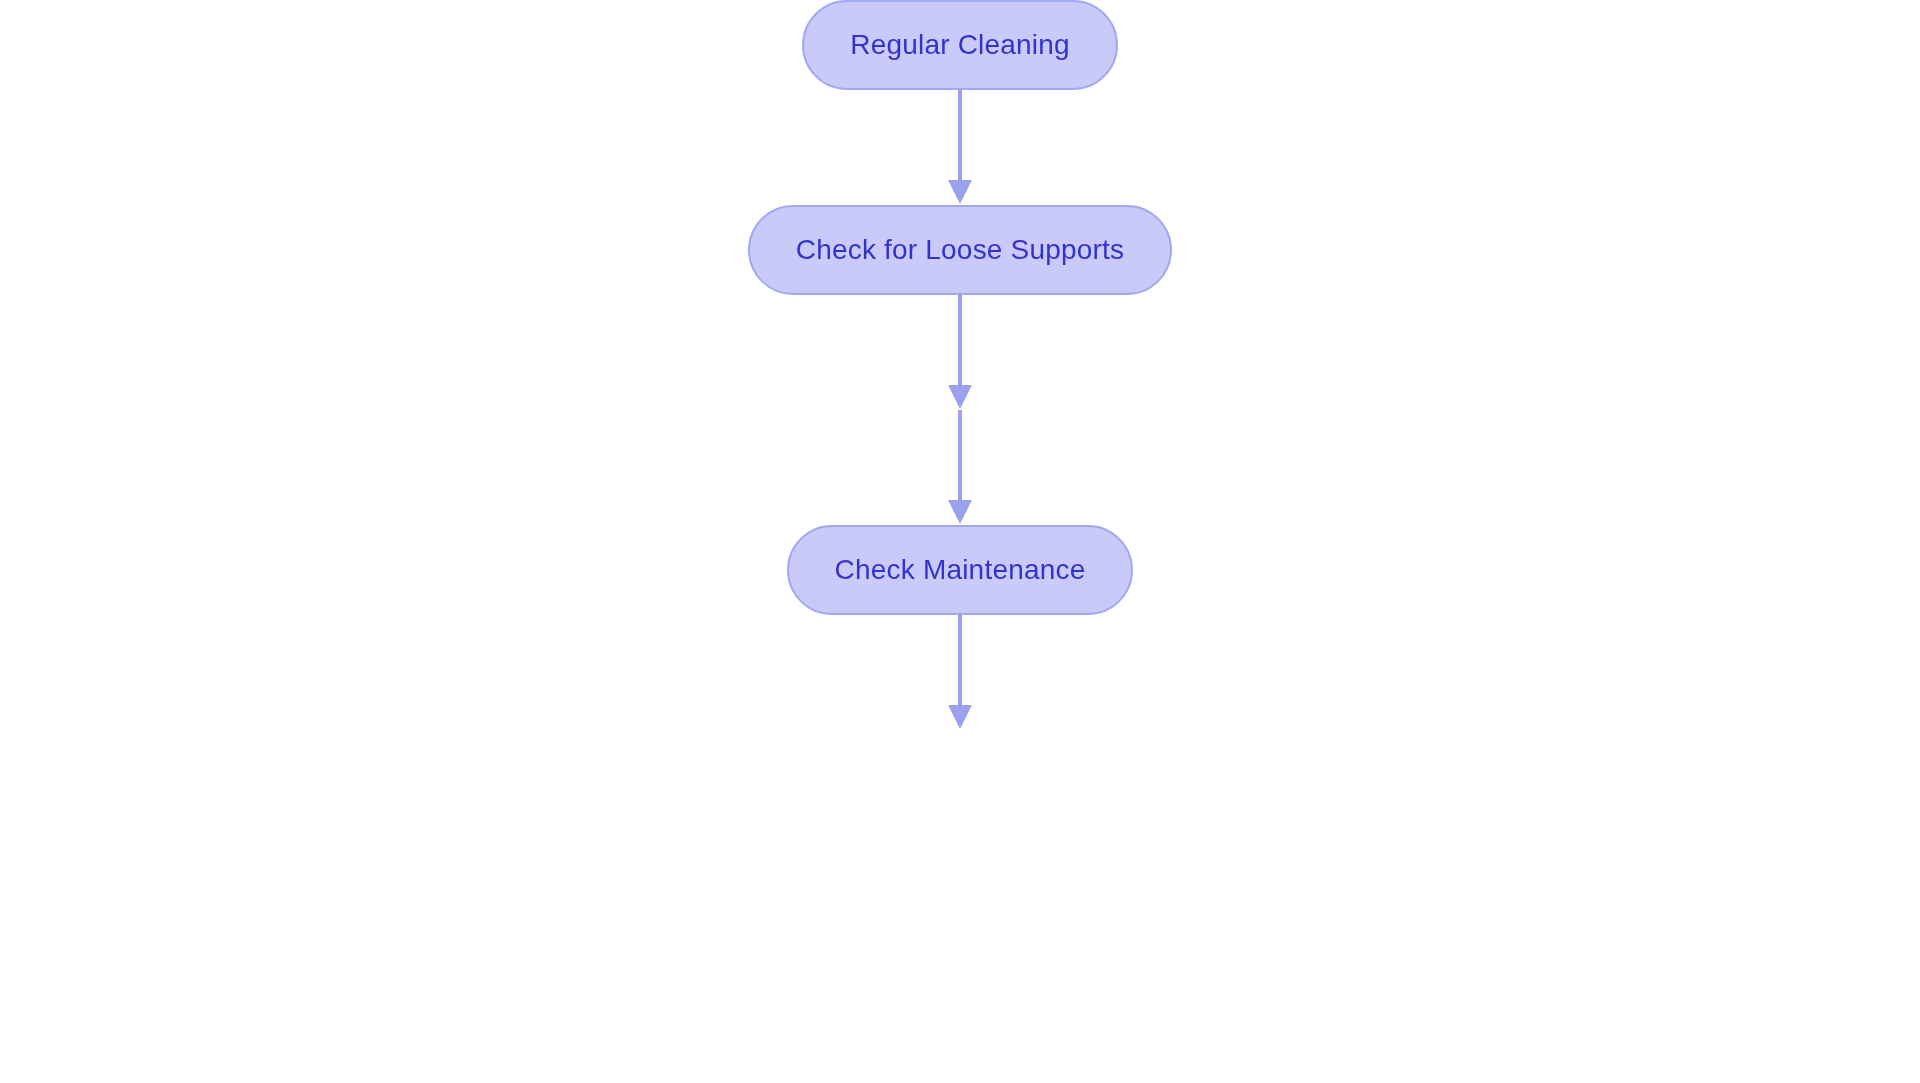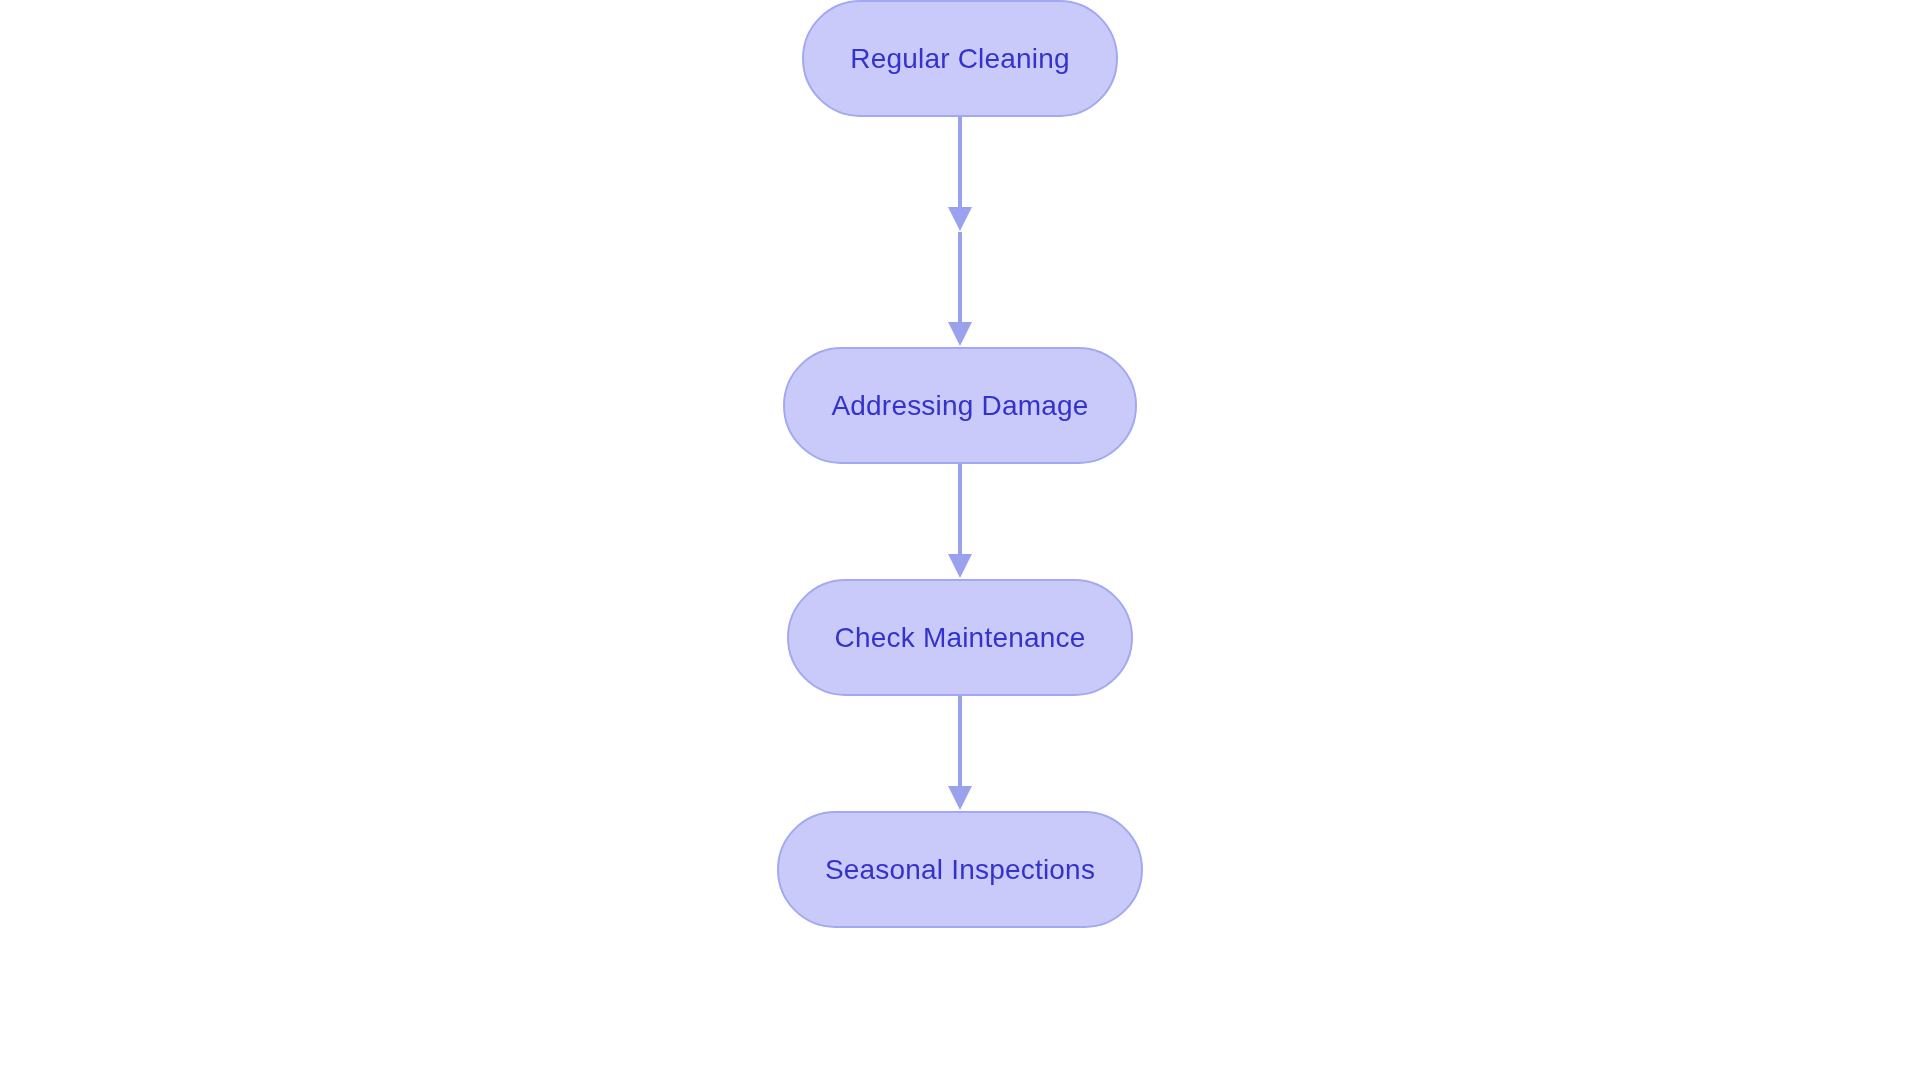--- a/index.html
+++ b/index.html
@@ -18,21 +18,21 @@
     position: relative;
     width: 1920px;
     height: 1083px;
     display: flex;
     flex-direction: column;
     align-items: center;
   }
 
   .node {
     box-sizing: border-box;
-    height: 117px;
+    height: 90px;
     display: flex;
     align-items: center;
     justify-content: center;
     background: #c9caf9;
     border: 2px solid #a3a9f0;
     border-radius: 999px;
     padding: 0 46px;
     white-space: nowrap;
   }
 
@@ -66,41 +66,38 @@
 
   <div class="node">
     <span class="node-label">Regular Cleaning</span>
   </div>
 
   <svg class="connector" viewBox="0 0 40 115">
     <line class="connector-line" x1="20" y1="0" x2="20" y2="97"></line>
     <polygon class="connector-head" points="20,114 8,90 32,90"></polygon>
   </svg>
 
+  <div class="node">
+    <span class="node-label">Check for Loose Supports</span>
+  </div>
 
   <svg class="connector" viewBox="0 0 40 115">
     <line class="connector-line" x1="20" y1="0" x2="20" y2="97"></line>
     <polygon class="connector-head" points="20,114 8,90 32,90"></polygon>
   </svg>
 
-  <div class="node">
-    <span class="node-label">Addressing Damage</span>
-  </div>
 
   <svg class="connector" viewBox="0 0 40 115">
     <line class="connector-line" x1="20" y1="0" x2="20" y2="97"></line>
     <polygon class="connector-head" points="20,114 8,90 32,90"></polygon>
   </svg>
 
   <div class="node">
     <span class="node-label">Check Maintenance</span>
   </div>
 
   <svg class="connector" viewBox="0 0 40 115">
     <line class="connector-line" x1="20" y1="0" x2="20" y2="97"></line>
     <polygon class="connector-head" points="20,114 8,90 32,90"></polygon>
   </svg>
 
-  <div class="node">
-    <span class="node-label">Seasonal Inspections</span>
-  </div>
 
 </div>
 
 </body></html>

